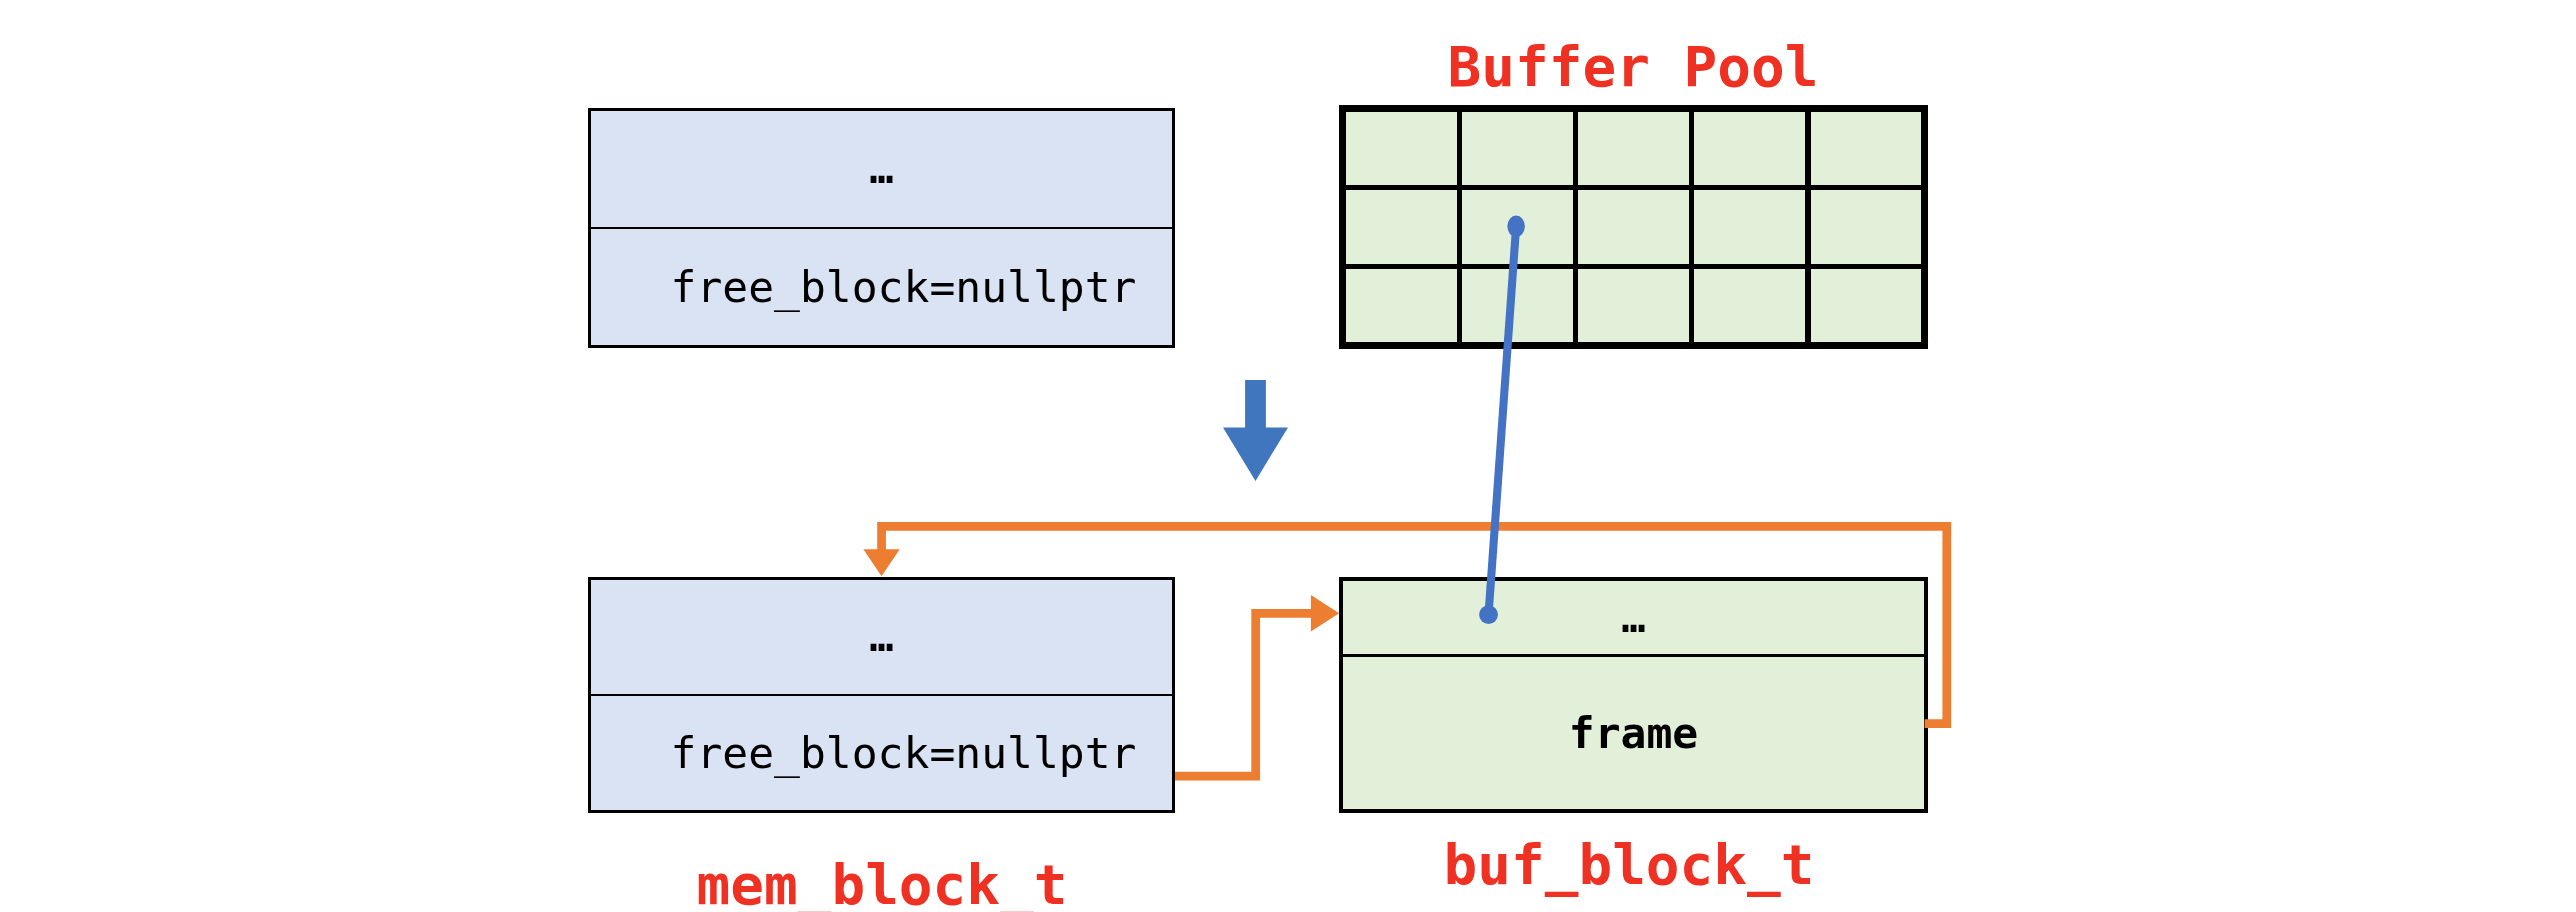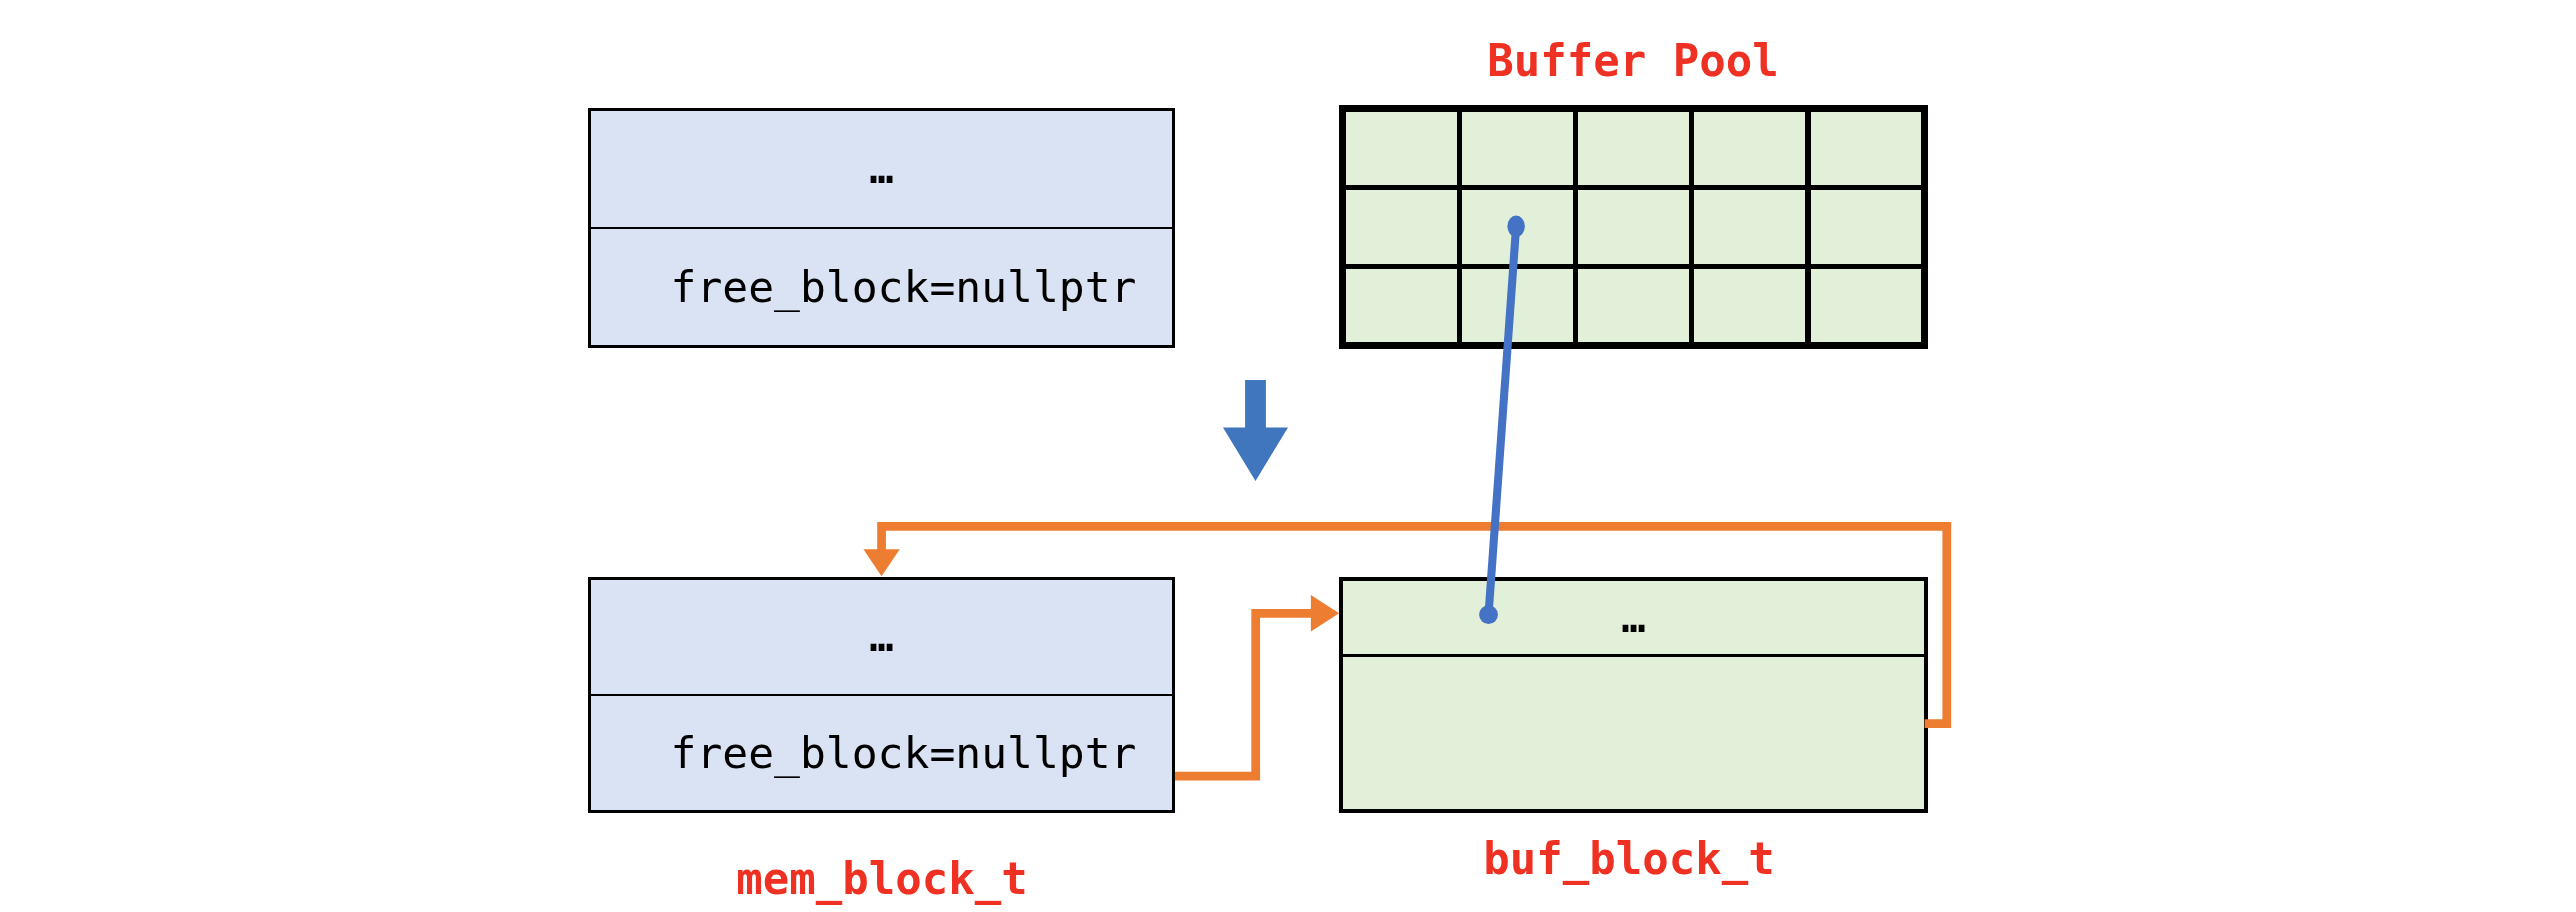--- a/index.html
+++ b/index.html
@@ -52,21 +52,21 @@
     display:flex;align-items:center;justify-content:center;
     font-size:43px;font-weight:bold;color:#000;
   }
   .buf-table .row-dots{height:73px;border-bottom:3.4px solid #000;font-size:40px;}
   .buf-table .row-frame{flex:1 1 auto;}
   
   .red-label{
     position:absolute;
     transform:translateX(-50%);
     color:#ee3123;
-    font-size:44px;font-weight:bold;
+    font-size:56px;font-weight:bold;
     white-space:nowrap;
     line-height:1;
   }
   
   .big-down-arrow{
     position:absolute;
     left:1223px;top:380px;width:65px;height:101px;
     background:#3f76bd;
     clip-path:polygon(34% 0,66% 0,66% 47%,100% 47%,50% 100%,0 47%,34% 47%);
     filter:drop-shadow(0 0 9.4px #9cc2ea) drop-shadow(0 0 6.7px #b9d5f2);
@@ -111,20 +111,21 @@
 
   <div class="struct-table" style="left:588px;top:577px;width:587px;height:236px;">
     <div class="row ellipsis">…</div>
     <div class="row">free_block=nullptr</div>
   </div>
 
   <div class="red-label" style="left:882px;top:837px;margin-top:20px;">mem_block_t</div>
 
   <div class="buf-table">
     <div class="row row-dots ellipsis">…</div>
+    <div class="row row-frame">frame</div>
   </div>
 
   <div class="red-label" style="left:1629px;top:837px;">buf_block_t</div>
 
   <svg class="overlay" viewBox="0 0 3828 1356">
 
     <g>
       <path d="M 1746 1153 H 1866 V 911 H 1950" fill="none" stroke="#ed7d31" stroke-width="13"></path>
       <polygon points="1948,884 1948,938 1990,911" fill="#ed7d31"></polygon>
     </g>

